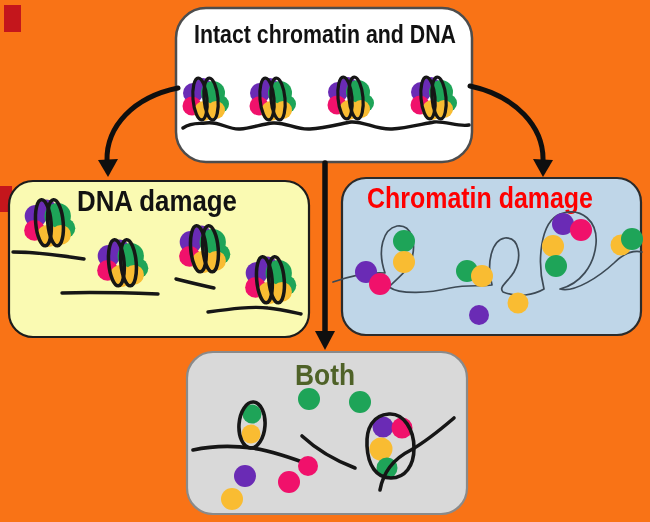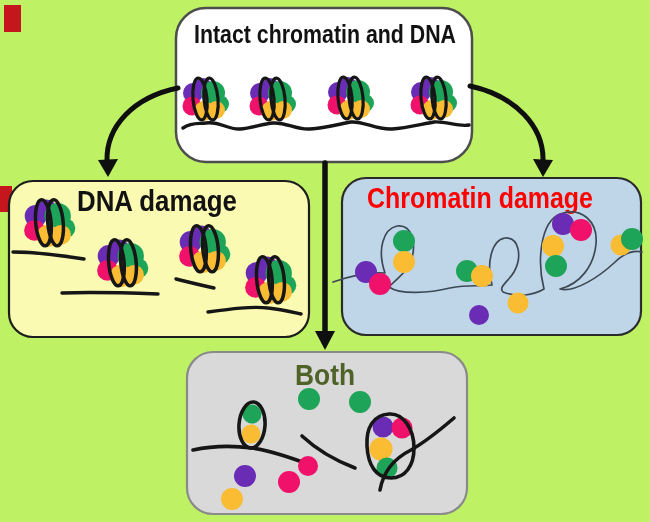--- a/index.html
+++ b/index.html
@@ -1,16 +1,16 @@
 <!DOCTYPE html>
 <html><head>
 <meta charset="utf-8">
 <style>
   html,body{margin:0;padding:0;background:#ffffff;}
-  .stage{position:relative;width:650px;height:522px;background:#bef264;overflow:hidden;}
+  .stage{position:relative;width:650px;height:522px;background:#f97316;overflow:hidden;}
   svg{display:block;}
   .box-title{font-family:"Liberation Sans","DejaVu Sans",sans-serif;font-weight:700;}
   .ln{fill:none;stroke-linecap:round;stroke-linejoin:round;}
 </style>
 </head>
 <body>
 
 <div class="stage">
 <svg width="650" height="522" viewBox="0 0 650 522" xmlns="http://www.w3.org/2000/svg" xmlns:xlink="http://www.w3.org/1999/xlink">
 

